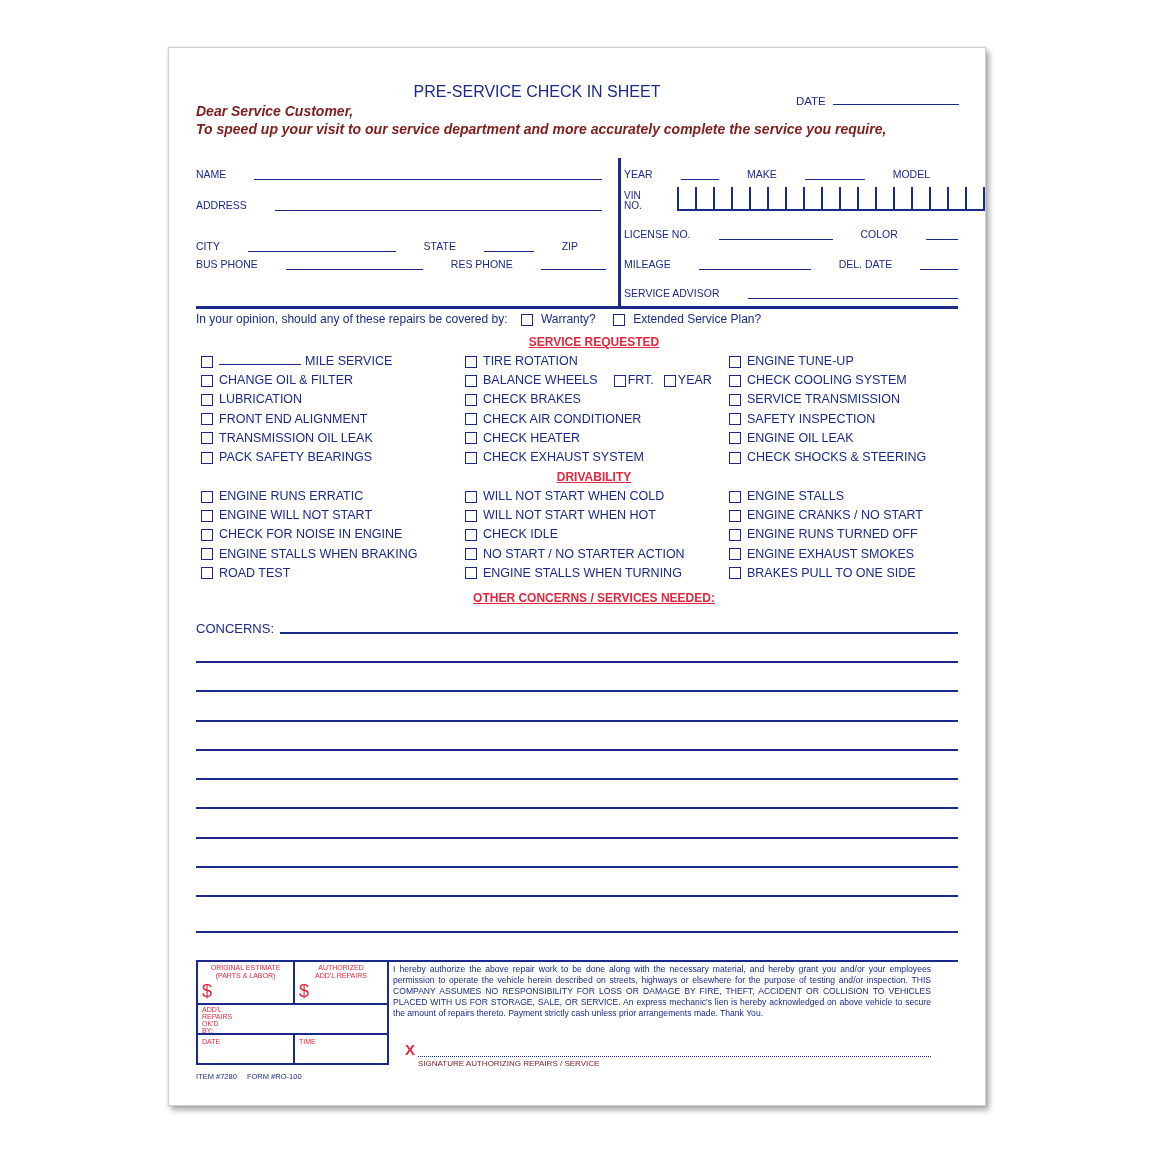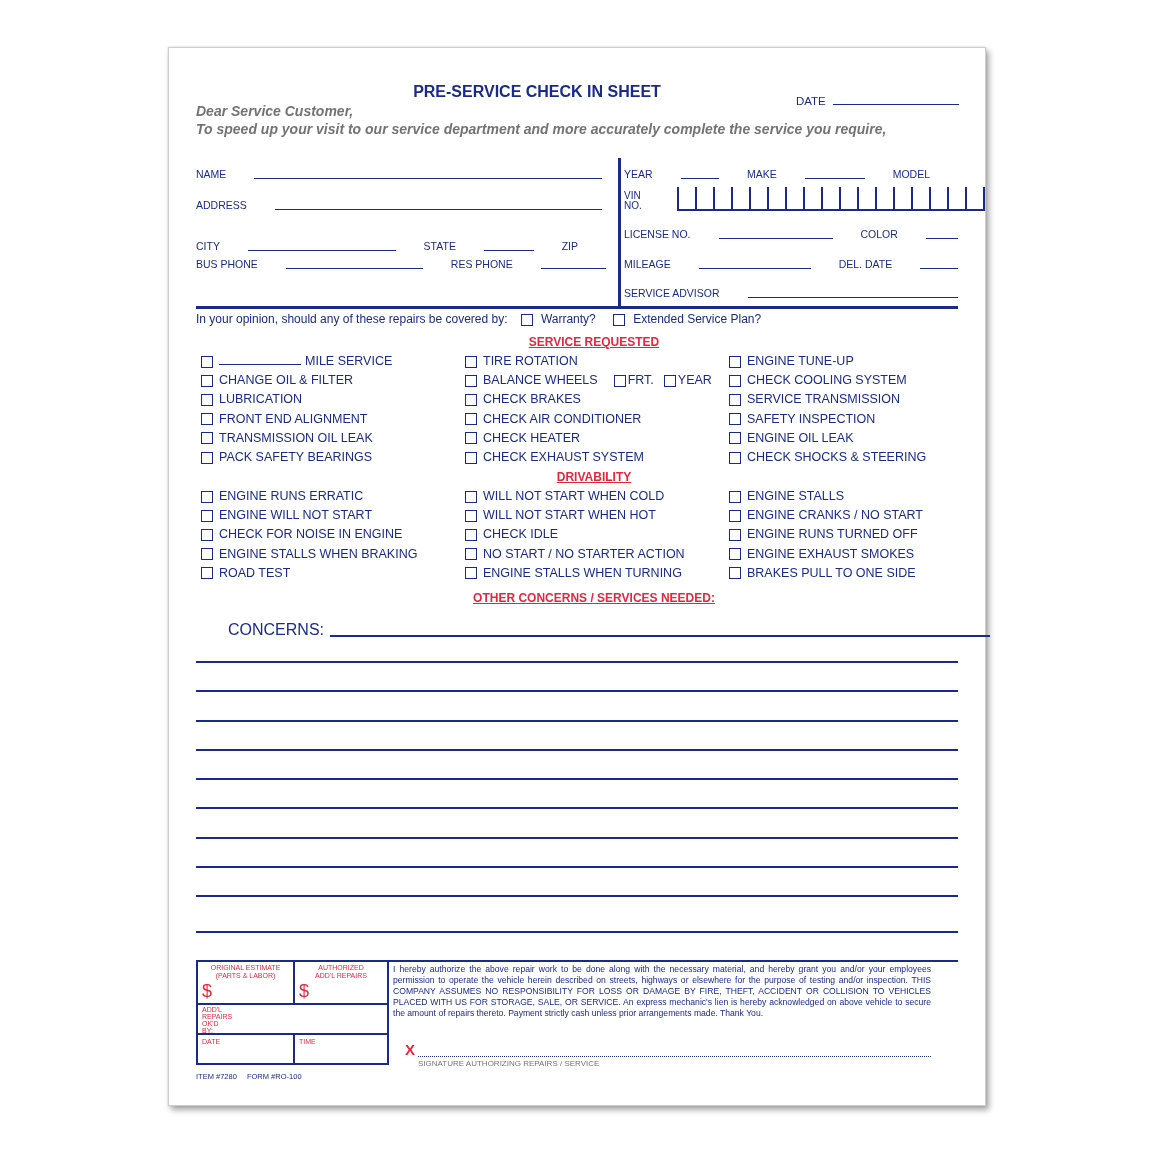--- a/index.html
+++ b/index.html
@@ -7,26 +7,26 @@
     width:1152px; height:1152px; background:#ffffff; position:relative; overflow:hidden;
     font-family:"Liberation Sans", sans-serif; color:#1a2a8c;
   }
   .paper {
     position:absolute; left:168px; top:47px; width:816px; height:1057px;
     background:#fff; border:1px solid #cfcfcf;
     box-shadow: 3px 4px 6px rgba(0,0,0,0.35), 0 0 2px rgba(0,0,0,0.15);
   }
   .abs { position:absolute; }
   .navy { color:#1a2a8c; }
-  .red { color:#737373; }
-  .title { left:0; width:816px; top:35px; text-align:center; font-size:16px; font-weight:bold; transform: translateX(-40px); }
+  .red { color:#7f1d1d; }
+  .title { left:0; width:816px; top:35px; text-align:center; font-size:16px; font-weight:normal; transform: translateX(-40px); }
   .date { right:26px; top:46px; font-size:11.5px; }
   .uline { display:inline-block; border-bottom:1px solid #1a2a8c; height:10px; vertical-align:baseline; }
   .greet { left:27px; top:54px; font-size:14px; font-weight:bold; font-style:italic; line-height:18px; }
-  .field-row { font-size:10.5px; white-space:nowrap; display:flex; align-items:center;gap:24px; }
+  .field-row { font-size:10.5px; white-space:nowrap; display:flex; align-items:flex-end;gap:24px; }
   .field-row .lab { margin-right:4px; }
   .field-row .ln { border-bottom:1px solid #1a2a8c; height:9px; margin-right:4px; }
   .vdiv { left:449px; top:110px; width:3px; height:148px; background:#1a2a8c; }
   .hdiv { left:27px; top:258px; width:762px; height:3px; background:#1a2a8c; }
   .vin-label { font-size:10px; line-height:10px; }
   .vin-box { display:flex; border-left:2px solid #1a2a8c; border-bottom:2px solid #1a2a8c; height:22px; }
   .vin-cell { width:16px; border-right:2px solid #1a2a8c; }
   .cb { display:inline-block; width:10px; height:10px; border:1px solid #1a2a8c; vertical-align:middle; margin-right:6px; background:#fff; }
   .item { font-size:12.5px; height:19.2px; line-height:19.2px; white-space:nowrap; }
   .sec-head { font-size:12px; font-weight:bold; text-decoration:underline; color:#e5273e; text-align:center; }
@@ -184,21 +184,21 @@
   </div>
   <div class="abs" style="left:560px;top:439px;width:240px;">
     <div class="item"><span class="cb"></span><span>ENGINE STALLS</span></div>
     <div class="item"><span class="cb"></span><span>ENGINE CRANKS / NO START</span></div>
     <div class="item"><span class="cb"></span><span>ENGINE RUNS TURNED OFF</span></div>
     <div class="item"><span class="cb"></span><span>ENGINE EXHAUST SMOKES</span></div>
     <div class="item"><span class="cb"></span><span>BRAKES PULL TO ONE SIDE</span></div>
   </div>
 
   <div class="abs sec-head" style="left:250px;width:350px;top:543px;">OTHER CONCERNS / SERVICES NEEDED:</div>
-  <div class="abs" style="left:27px;top:573px;width:762px;display:flex;align-items:flex-end;font-size:16px;margin-left:32px;">
+  <div class="abs" style="left:27px;top:573px;width:762px;display:flex;align-items:flex-end;font-size:13px;">
     <span style="margin-right:6px">CONCERNS:</span>
     <span style="flex:1;height:2px;background:#1a2a8c;margin-bottom:2px"></span>
   </div>
   <div class="abs concern-line" style="top:613px"></div>
   <div class="abs concern-line" style="top:642px"></div>
   <div class="abs concern-line" style="top:672px"></div>
   <div class="abs concern-line" style="top:701px"></div>
   <div class="abs concern-line" style="top:730px"></div>
   <div class="abs concern-line" style="top:759px"></div>
   <div class="abs concern-line" style="top:789px"></div>

